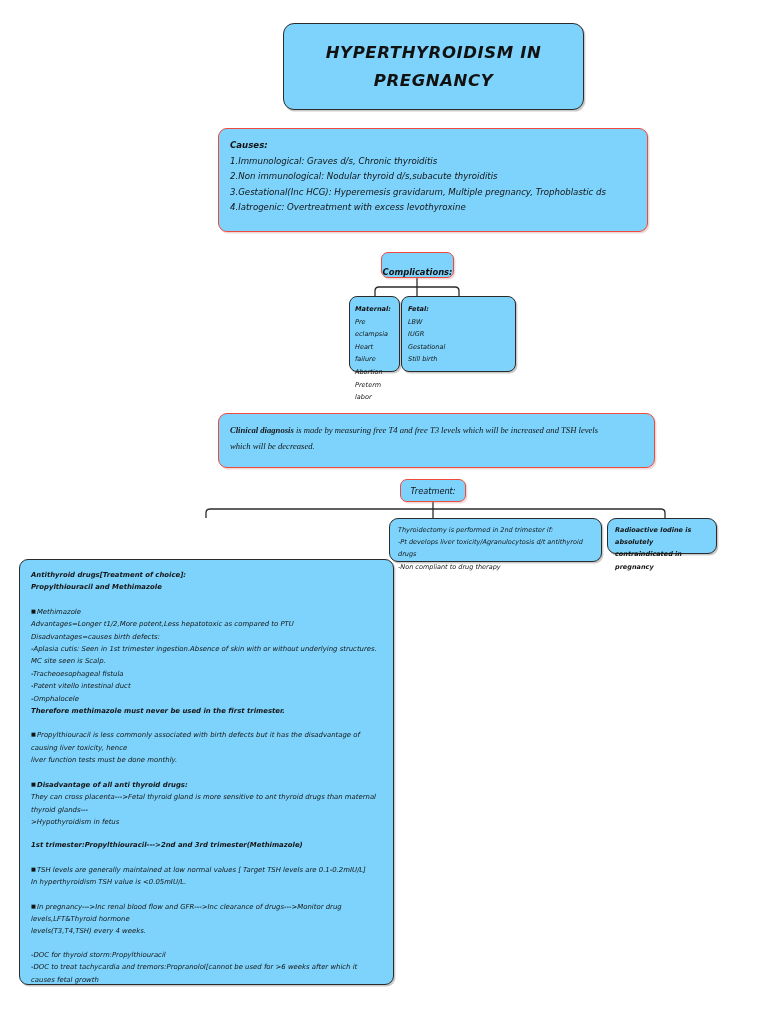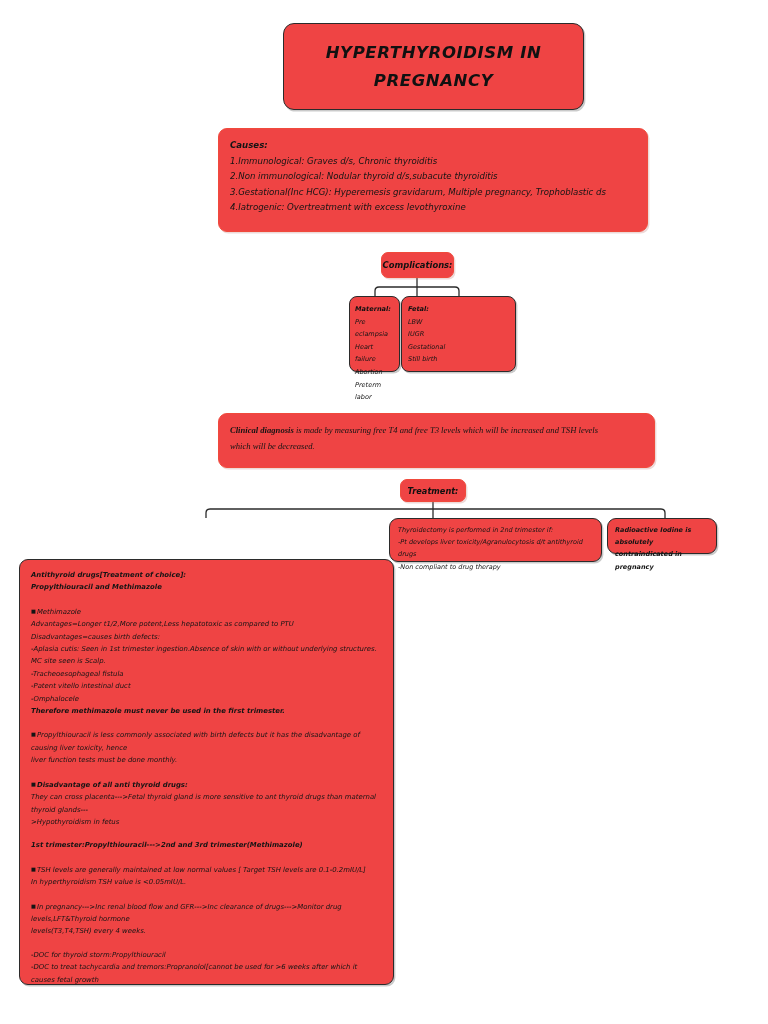--- a/index.html
+++ b/index.html
@@ -17,21 +17,21 @@
     overflow: hidden;
   }
   .canvas {
     position: absolute;
     inset: 0;
   }
 
   
   .box {
     position: absolute;
-    background: #ef4444;
+    background: #7dd3fc;
     border: 1.3px solid #2b2b2b;
     border-radius: 9px;
     box-shadow: 1.4px 1.6px 0 rgba(80,80,80,0.30);
   }
   .box.red {
     border: 1.3px solid #f04a3c;
     box-shadow: 1.4px 1.6px 0 rgba(190,120,115,0.28);
   }
 
   
@@ -60,21 +60,21 @@
     font-style: italic;
     font-size: 8.6px;
     line-height: 15.6px;
     color: #141414;
   }
   .body-text b, .lead { font-weight: 700; font-style: italic; }
 
   
   #complications-box {
     left: 381px; top: 252px; width: 73px; height: 26px;
-    display: flex; align-items: center; justify-content: center;
+    display: flex; align-items: flex-end; justify-content: center;
     border-radius: 7px;
   }
   #complications-box span {
     font-style: italic; font-weight: 700; font-size: 8.4px; color: #111;
   }
   #maternal-box {
     left: 349px; top: 296px; width: 51px; height: 76px;
     padding: 6px 5px 0 5px; border-radius: 8px;
   }
   #fetal-box {
@@ -96,21 +96,21 @@
     font-family: Liberation Serif, serif;
   }
 
   
   #treatment-box {
     left: 400px; top: 479px; width: 66px; height: 23px;
     display: flex; align-items: center; justify-content: center;
     border-radius: 7px;
   }
   #treatment-box span {
-    font-style: italic; font-weight: 700; font-size: 8.2px; color: #111; text-align: right;
+    font-style: italic; font-weight: 400; font-size: 8.2px; color: #111; text-align: right;
   }
 
   
   #antithyroid-box {
     left: 19px; top: 515px; width: 375px; height: 426px;
     padding: 9px 10px 0 11px;
     overflow: hidden;
     margin-top: 44px;
   }
   .at-text {

